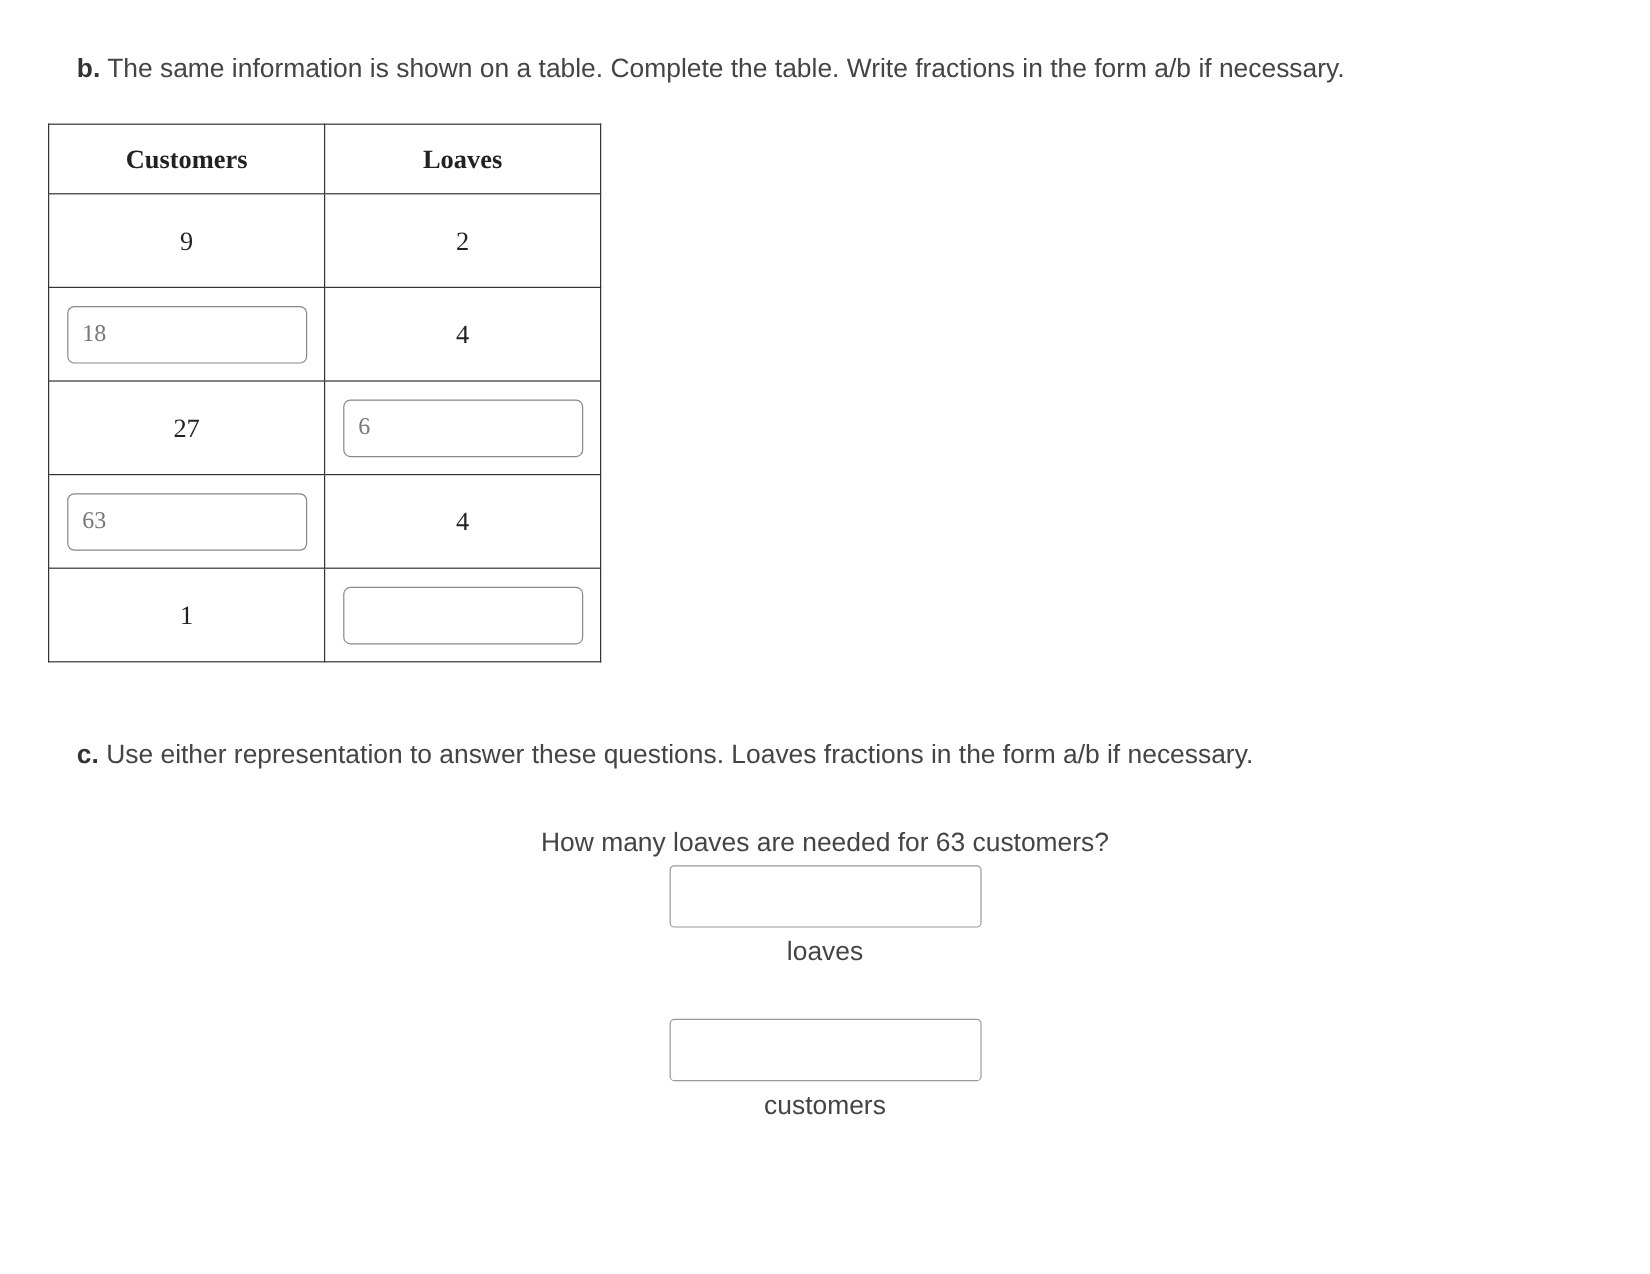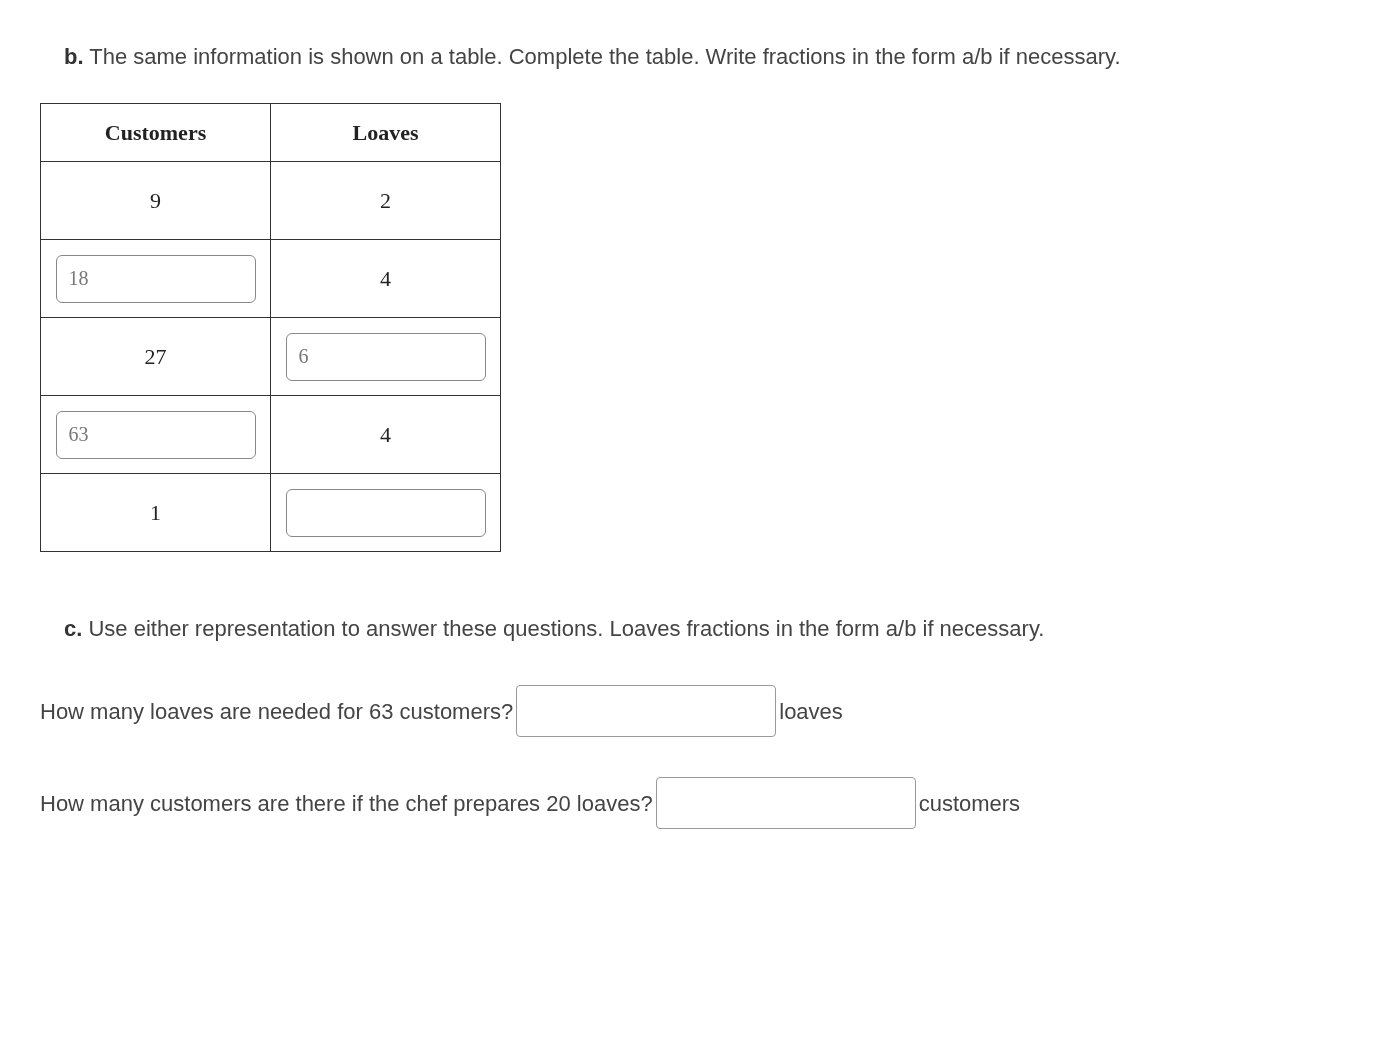--- a/index.html
+++ b/index.html
@@ -54,20 +54,21 @@
       padding: 0 12px;
       text-align: left;
     }
     .qa-row {
       display: flex;
       align-items: center;
       gap: 3px;
       margin: 40px 0;
       flex-wrap: wrap;
       color: #444;
+      flex-direction: column;
     }
     .inline-input {
       width: 260px;
       height: 52px;
       border: 1px solid #999;
       border-radius: 4px;
       font-size: 20px;
       padding: 0 10px;
     }
     .section-c {
@@ -127,18 +128,17 @@
     <span>Use either representation to answer these questions. Loaves fractions in the form a/b if necessary.</span>
   </p>
 
   <div class="qa-row">
     <span>How many loaves are needed for 63 customers?</span>
     <input class="inline-input" style="">
     <span>loaves</span>
   </div>
 
   <div class="qa-row">
-    <span>How many customers are there if the chef prepares 20 loaves?</span>
     <input class="inline-input" style="">
     <span>customers</span>
   </div>
 
 </div>
 
 </body></html>

